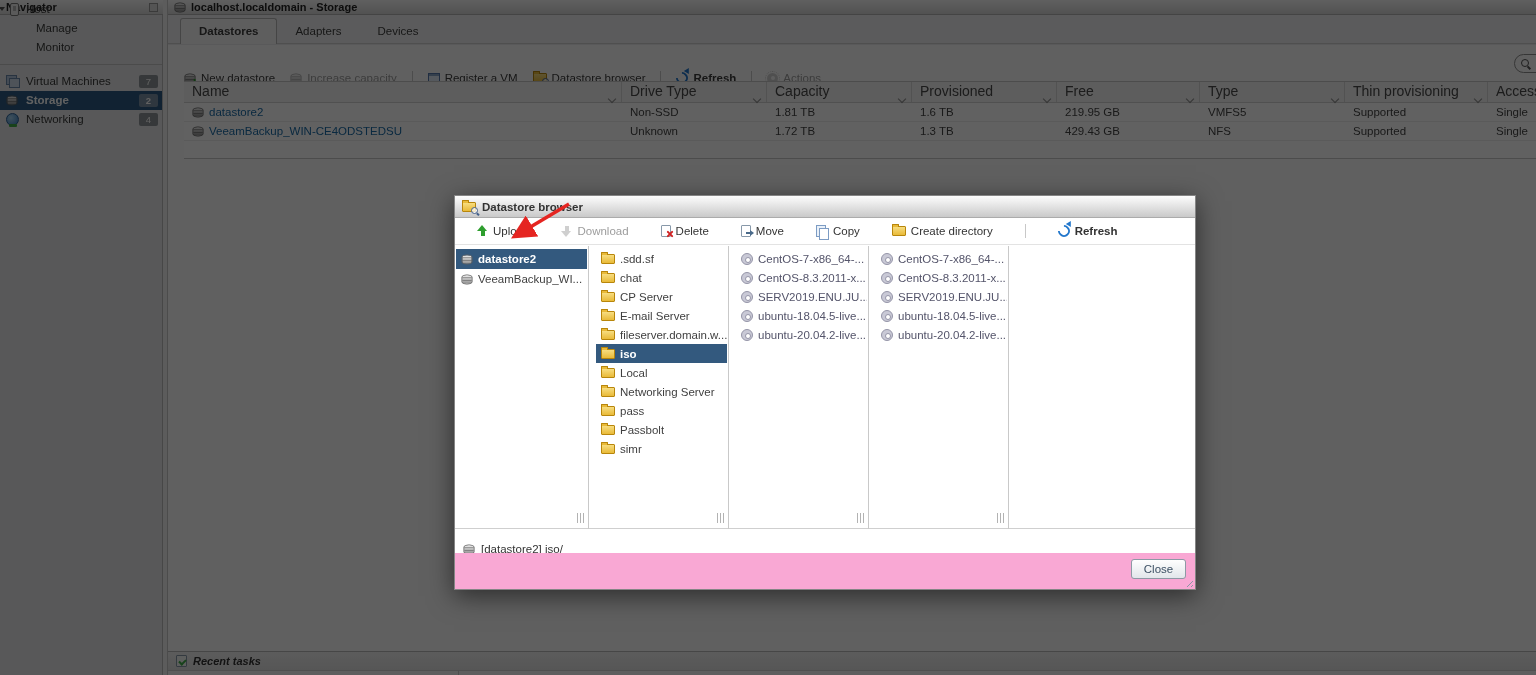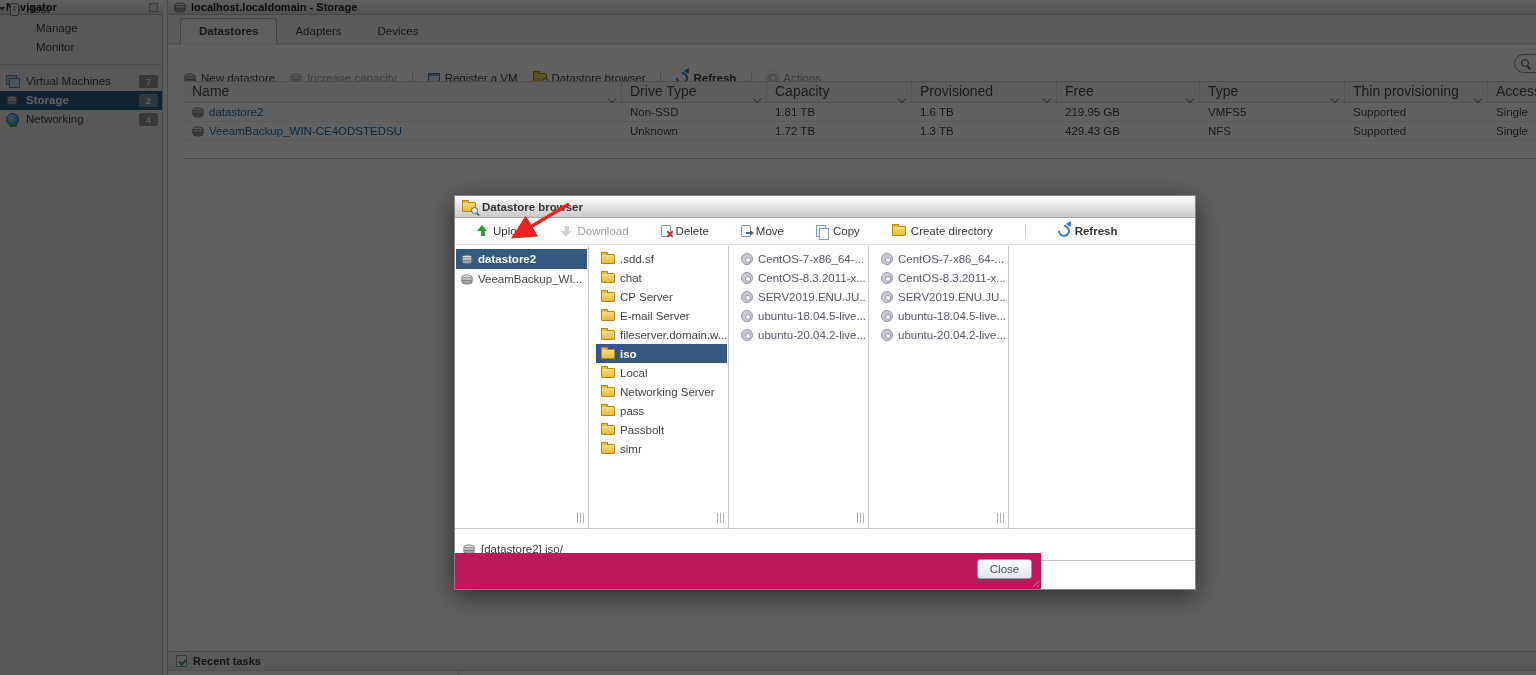--- a/index.html
+++ b/index.html
@@ -51,37 +51,37 @@
   .caret { width:6px; height:6px; border-right:1px solid #8a8a8a; border-bottom:1px solid #8a8a8a; transform:rotate(45deg); margin-top:-3px; flex:none; }
   .tbody-row { height:19px; border-bottom:1px solid #ededed; cursor:pointer; }
   .td { font-size:11.5px; color:#454545; line-height:19px; padding-left:8px; white-space:nowrap; overflow:hidden; display:flex; align-items:center; gap:5px; }
   .td.link { color:#1b6ca8; }
   .c0{width:438px} .c1{width:145px} .c2{width:145px} .c3{width:145px} .c4{width:143px} .c5{width:145px} .c6{width:143px} .c7{width:145px;border-right:none}
 
   
   #overlay { position:absolute; left:0; top:0; width:1536px; height:675px; background:rgba(0,0,0,0.62); z-index:50; }
 
   
-  #recent-tasks { position:absolute; left:168px; top:651px; width:1368px; height:19px; background:linear-gradient(#f1f1f1,#e2e2e2); border-top:1px solid #b8b8b8; display:flex; align-items:center; gap:6px; padding-left:8px; font-size:11px; font-weight:bold; color:#333; }
+  #recent-tasks { position:absolute; left:168px; top:651px; width:1368px; height:19px; background:linear-gradient(#f1f1f1,#e2e2e2); border-top:1px solid #b8b8b8; display:flex; align-items:center; gap:6px; padding-left:8px; font-size:11px; font-weight:bold; color:#333;font-style:italic; }
   #rt-strip { position:absolute; left:168px; top:670px; width:1368px; height:5px; background:#f7f7f7; border-top:1px solid #cfcfcf; }
   #rt-colline { position:absolute; left:290px; top:0; width:1px; height:5px; background:#cccccc; }
 
   
   #dialog { position:absolute; left:454px; top:195px; width:742px; height:395px; background:#fff; border:1px solid #858585; box-shadow:0 6px 24px rgba(0,0,0,.55); z-index:100; }
   #dlg-title { height:22px; background:linear-gradient(#fdfdfd,#c9c9c9); border-bottom:1px solid #ababab; display:flex; align-items:center; gap:6px; padding-left:7px; font-size:11.5px; font-weight:bold; color:#333; }
   #dlg-toolbar { height:27px; display:flex; align-items:center; gap:32px; padding-left:22px; font-size:11.5px; color:#333; background:#fff; border-bottom:1px solid #e3e3e3; }
   #dlg-cols { position:absolute; left:0; top:50px; width:740px; height:283px; background:#fff; border-bottom:1px solid #cfcfcf; }
   .col { position:absolute; top:0; height:283px; width:134px; border-right:1px solid #c9c9c9; padding-top:3px; }
   .col-row { position:relative; height:19px; display:flex; align-items:center; gap:5px; font-size:11.5px; color:#3f3f3f; padding-left:5px; margin:0 1px; cursor:pointer; white-space:nowrap; overflow:hidden; }
   .col-row.h20 { height:20px; }
   .col-row.selected { background:#33597e; color:#fff; font-weight:bold; }
   .col-row.file { color:#54546a; }
   .col-grip { position:absolute; bottom:6px; right:4px; width:7px; height:10px; background:repeating-linear-gradient(90deg,#b2b2b2 0 1px,transparent 1px 3px); cursor:col-resize; }
   #dlg-status { position:absolute; left:0; top:342px; width:740px; height:23px; display:flex; align-items:center; gap:6px; padding-left:8px; font-size:11.5px; color:#333; border-bottom:1px solid #c2c2c2; background:#fff; }
-  #dlg-footer { position:absolute; left:0; top:357px; width:586px; height:36px; background:#be185d; }
+  #dlg-footer { position:absolute; left:0; top:357px; width:740px; height:36px; background:#f9a8d4; }
   #close-btn { position:absolute; right:9px; top:6px; width:55px; height:20px; background:linear-gradient(#fefefe,#e2e6ea); border:1px solid #8d99a5; border-radius:3px; font-size:11.5px; color:#3c4f63; text-align:center; line-height:18px; cursor:pointer; }
   #dlg-resize { position:absolute; right:2px; bottom:2px; width:9px; height:9px; background:repeating-linear-gradient(135deg,transparent 0 2px,#8a97a5 2px 3px); clip-path:polygon(100% 0,100% 100%,0 100%); cursor:nwse-resize; }
   #red-arrow { position:absolute; left:44px; top:3px; z-index:10; pointer-events:none; }
 
   
   .i { display:inline-block; position:relative; flex:none; vertical-align:middle; }
   .i-disk { width:12px; height:11px; border-radius:6px/3px; background:linear-gradient(#ececec,#8f8f8f); border:1px solid #5f5f5f; }
   .i-disk::before { content:""; position:absolute; left:0; right:0; top:2px; height:1px; background:rgba(80,80,80,.55); box-shadow:0 3px 0 rgba(80,80,80,.55); }
   .i-folder { width:14px; height:10px; background:linear-gradient(#f7dd80,#e9ba38); border:1px solid #b8860b; border-radius:1px; }
   .i-folder::before { content:""; position:absolute; top:-3px; left:-1px; width:5px; height:2px; background:#e9ba38; border:1px solid #b8860b; border-bottom:none; border-radius:1px 1px 0 0; }

